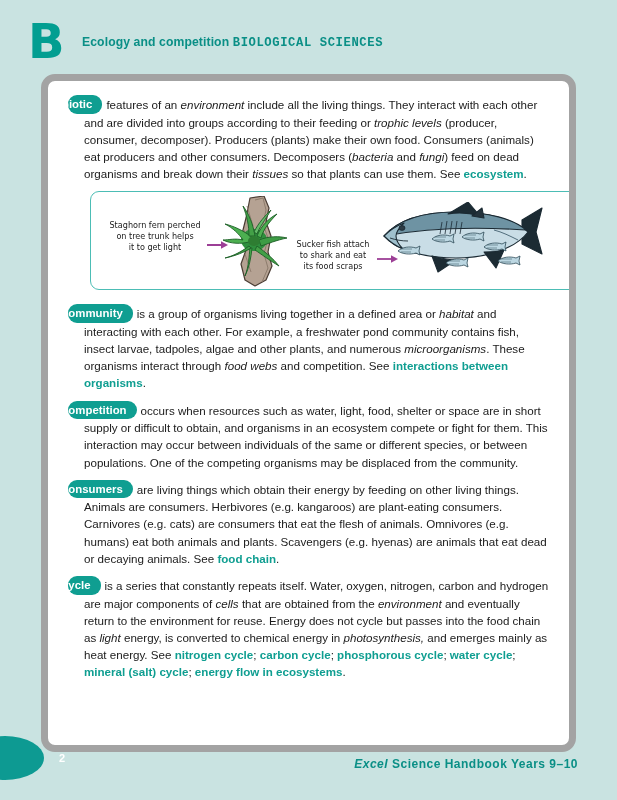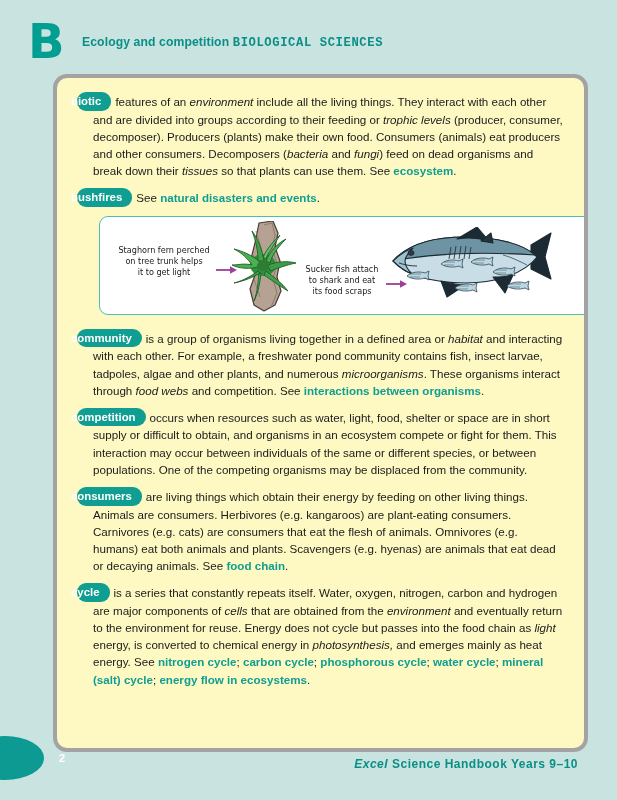--- a/index.html
+++ b/index.html
@@ -49,26 +49,25 @@
   }
 
   
   #content-card {
     position: absolute;
     left: 41px;
     top: 74px;
     width: 535px;
     height: 678px;
     box-sizing: border-box;
-    background: #fef9c3;
-    border: 4px solid #a3a3a3;
+    background: #ffffff;
+    border: 7px solid #a3a3a3;
     border-radius: 14px;
     padding: 14px 20px 10px 20px;
     overflow: hidden;
-    margin-left: 12px;
   }
 
   
   .entry {
     margin: 0 0 9px 0;
     font-size: 11.6px;
     line-height: 17.2px;
     color: #1a1a1a;
     text-indent: 0;
     padding-left: 16px;
@@ -168,23 +167,20 @@
   <div id="chapter-letter">B</div>
   <div id="header-title">
     <span>Ecology and competition</span><span>&nbsp;</span><span class="strand">BIOLOGICAL SCIENCES</span>
   </div>
 </div>
 
 <div id="content-card">
   <div id="entries-container">
       <div class="entry">
         <p class="body"><span class="term">biotic</span><span>features of an </span><em>environment</em><span> include all the living things. They interact with each other and are divided into groups according to their feeding or </span><em>trophic levels</em><span> (producer, consumer, decomposer). Producers (plants) make their own food. Consumers (animals) eat producers and other consumers. Decomposers (</span><em>bacteria</em><span> and </span><em>fungi</em><span>) feed on dead organisms and break down their </span><em>tissues</em><span> so that plants can use them. See </span><span class="xref">ecosystem</span><span>.</span></p>
-      </div>
-      <div class="entry">
-        <p class="body"><span class="term">bushfires</span><span>See </span><span class="xref">natural disasters and events</span><span>.</span></p>
       </div>
       <div id="figure-commensalism">
         <div class="fig-caption" id="caption-fern">Staghorn fern perched
 on tree trunk helps
 it to get light</div>
         <div class="fig-caption" id="caption-sucker">Sucker fish attach
 to shark and eat
 its food scraps</div>
         <div class="fig-arrow" style="left: 116px; top: 44px;"><svg width="22" height="10" viewBox="0 0 22 10">
             <line x1="0" y1="5" x2="15" y2="5" stroke="#9c3f96" stroke-width="1.8"></line>

